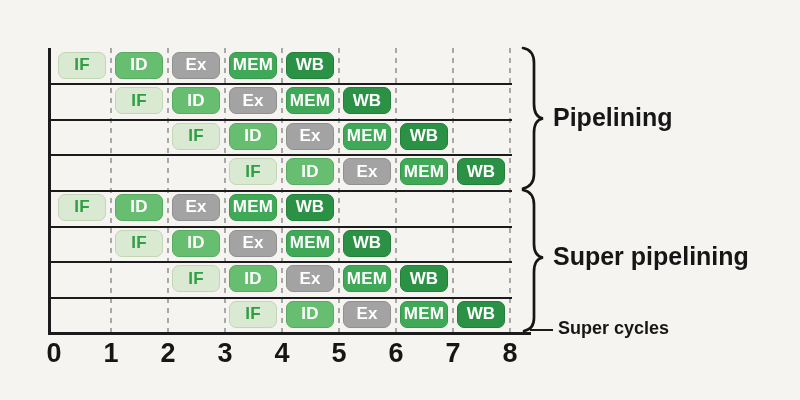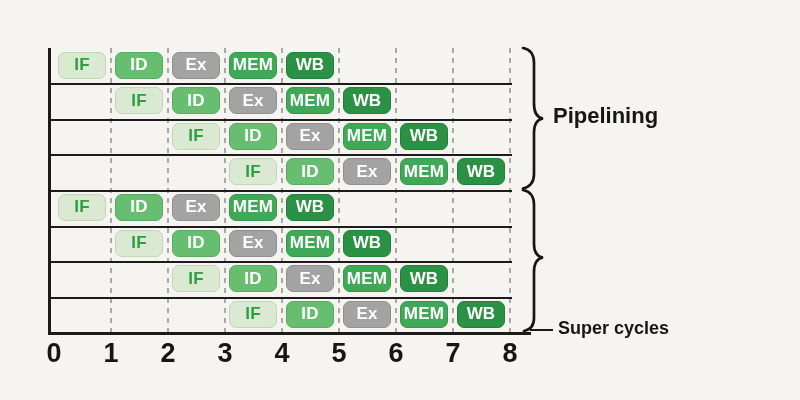--- a/index.html
+++ b/index.html
@@ -23,21 +23,21 @@
     position:absolute;box-sizing:border-box;z-index:2;
     border:1.5px solid;border-radius:7px;
     display:flex;align-items:center;justify-content:center;
     font-weight:bold;font-size:17px;letter-spacing:0.2px;
   }
   .tick{
     position:absolute;width:30px;text-align:center;
     font-size:27px;font-weight:bold;color:var(--text,#161616);line-height:1;
   }
   .sec-label{
-    position:absolute;font-size:22px;font-weight:bold;
+    position:absolute;font-size:25px;font-weight:bold;
     color:var(--text,#161616);line-height:1.05;white-space:nowrap;
   }
   .axis-label{
     position:absolute;left:558px;top:318px;
     font-size:18px;font-weight:700;color:var(--text,#161616);white-space:nowrap;
   }
   .axis-connector{
     position:absolute;left:530px;top:329px;width:23px;height:2px;
     background:var(--line,#1b1b1b);
   }
@@ -117,18 +117,19 @@
       <div class="tick" style="left: 495px; top: 339.5px;">8</div>
     </div>
 
   <svg class="braces" width="800" height="400" viewBox="0 0 800 400">
     <path d="M 523 48 Q 534 50 534 63 L 534 104 Q 534 117 543 118.5 Q 534 120 534 133 L 534 174 Q 534 186 523 188.5" fill="none" stroke="#161616" stroke-width="2.7" stroke-linecap="round"></path>
     <path d="M 523 190 Q 534 192 534 205 L 534 244 Q 534 256 543 257.5 Q 534 259 534 272 L 534 318 Q 534 329 524 331" fill="none" stroke="#161616" stroke-width="2.7" stroke-linecap="round"></path>
   </svg>
 
   <div class="sec-label" style="left:553px;top:104px">Pipelining</div>
 
+  <div class="sec-label" style="left:553px;top:243px">Super pipelining</div>
 
   <div class="axis-connector"></div>
 
   <div class="axis-label">Super cycles</div>
 
 </div>
 
 </body></html>

